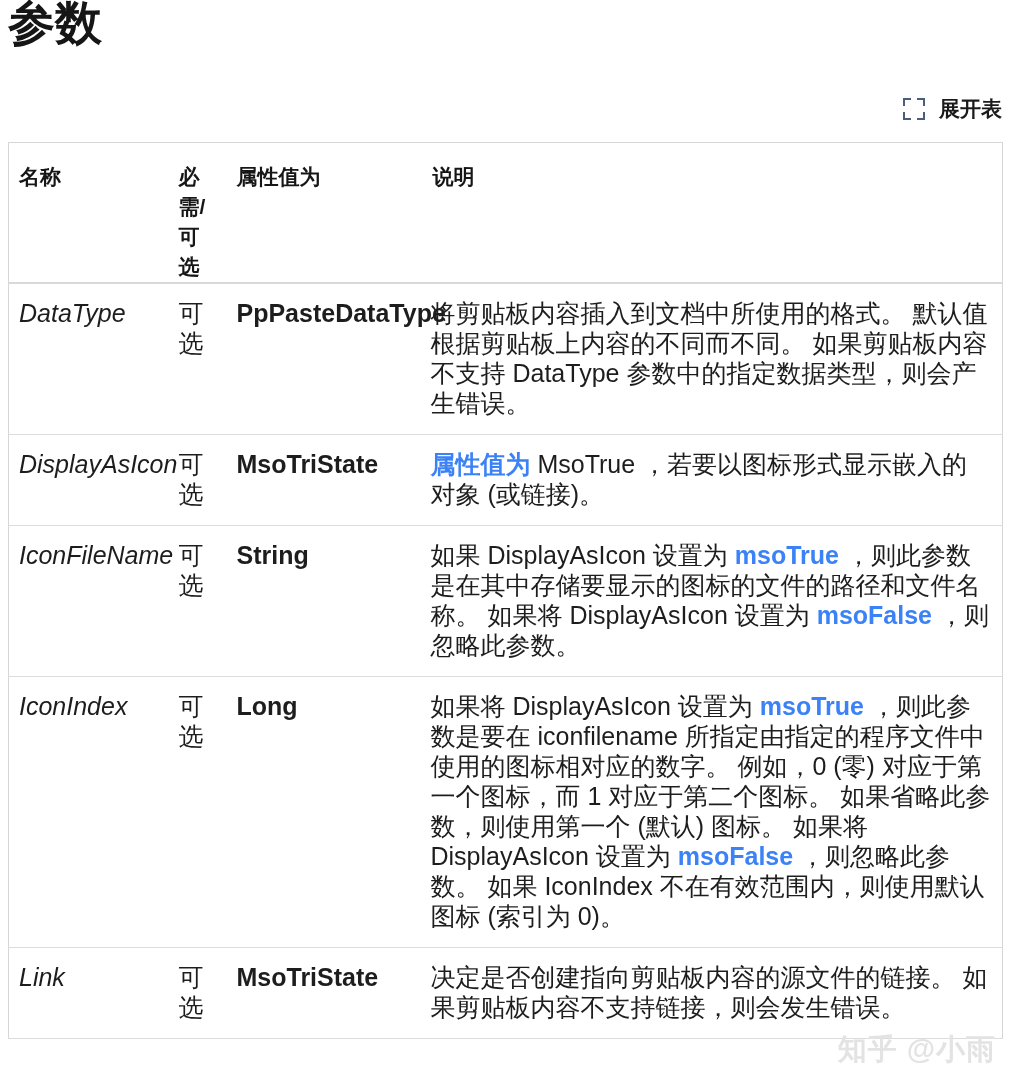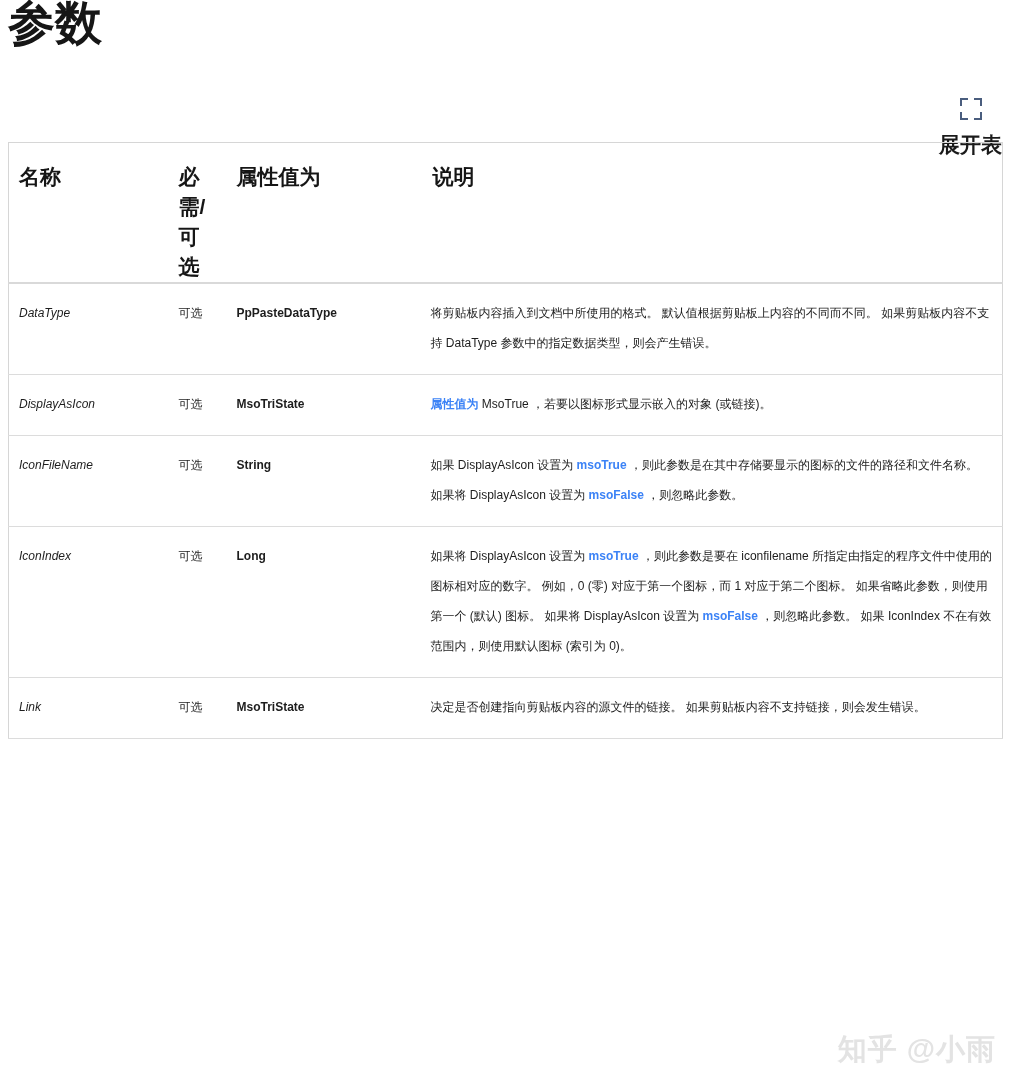--- a/index.html
+++ b/index.html
@@ -34,21 +34,20 @@
   
   .expand-bar {
     position: absolute;
     right: 12px;
     top: 98px;
     display: flex;
     align-items: center;
     gap: 14px;
     cursor: pointer;
     user-select: none;
-    flex-direction: column;
   }
   .expand-icon {
     width: 22px;
     height: 22px;
     position: relative;
     display: inline-block;
     flex: 0 0 auto;
   }
   .expand-icon i {
     position: absolute;
@@ -102,21 +101,21 @@
     padding: 19px 10px 0 10px;
     border-bottom: 2px solid #d9d9d9;
     height: 128px;
   }
   table.param-table thead th.h-name { padding-left: 10px; }
   table.param-table thead th.h-desc { padding-left: 12px; }
 
   table.param-table tbody td {
     border-bottom: 1px solid #dcdcdc;
     padding: 14px 10px 16px 10px;
-    font-size: 12px;
+    font-size: 25px;
     line-height: 30px;
     color: #1d1d1d;
     margin-top: 36px;
   }
   table.param-table tbody tr:last-child td { border-bottom: 1px solid #dcdcdc; }
 
   td.cell-name {
     font-style: italic;
     font-size: 20px;
     color: #1d1d1d;

